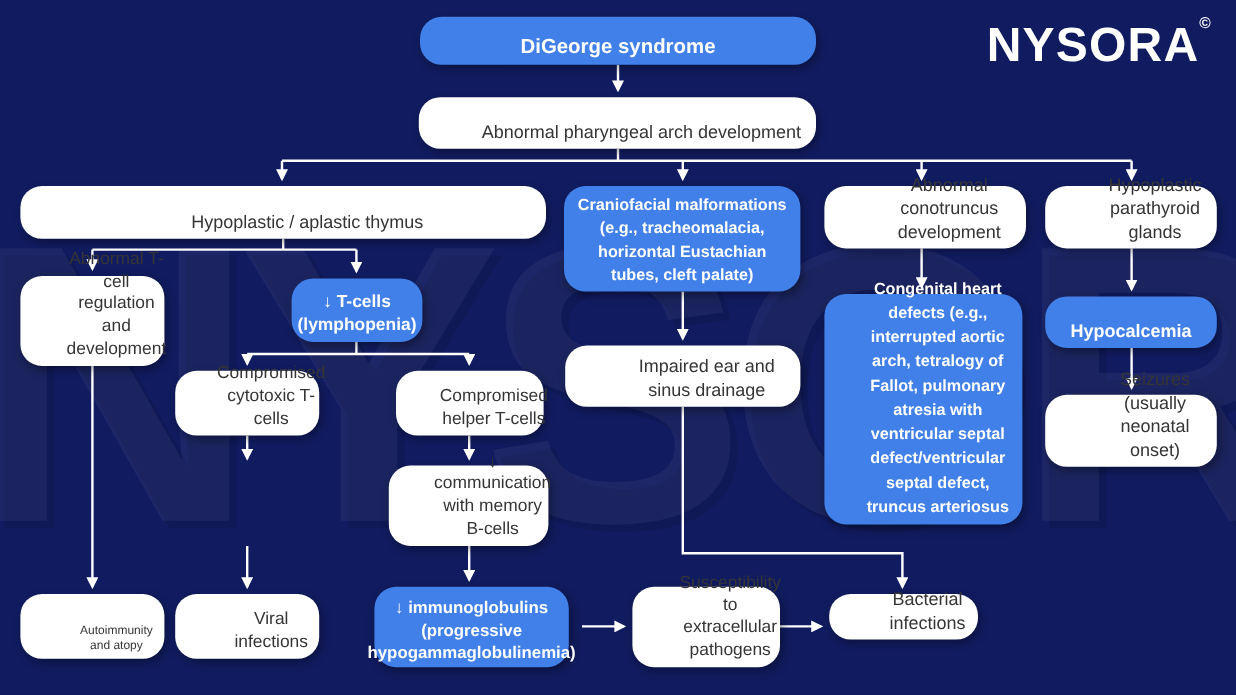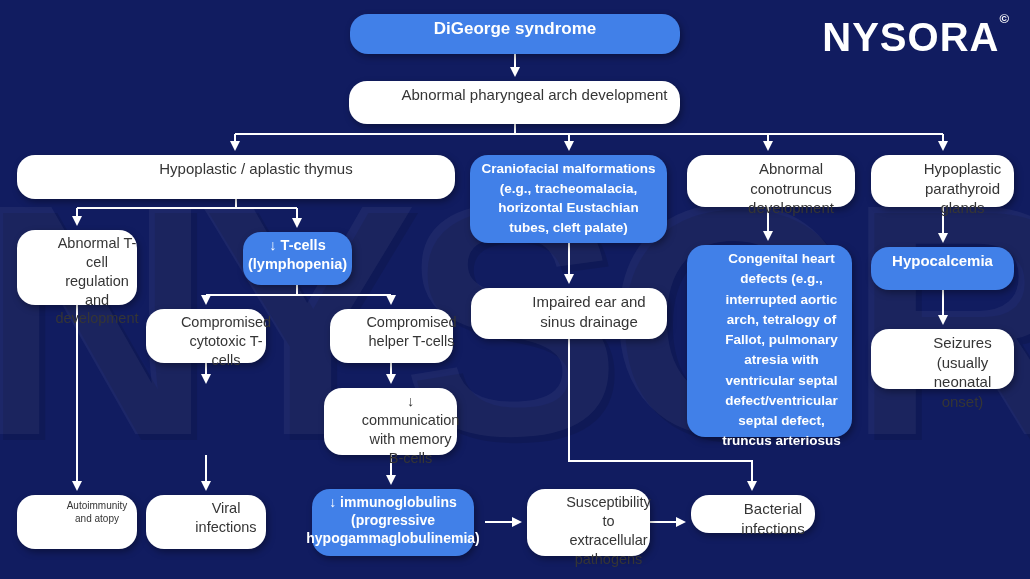--- a/index.html
+++ b/index.html
@@ -42,21 +42,21 @@
   }
   svg.connectors{
     position:absolute;left:0;top:0;
     width:1030px;height:579px;
     pointer-events:none;
   }
   .node{
     position:absolute;
     box-sizing:border-box;
     display:flex;
-    align-items:flex-start;
+    align-items:flex-end;
     justify-content:center;
     text-align:center;
     border-radius:18px;
     padding:4px 8px;
     line-height:1.3;
   }
   .white{
     background:#ffffff;
     color:#353535;
     font-size:15px;

